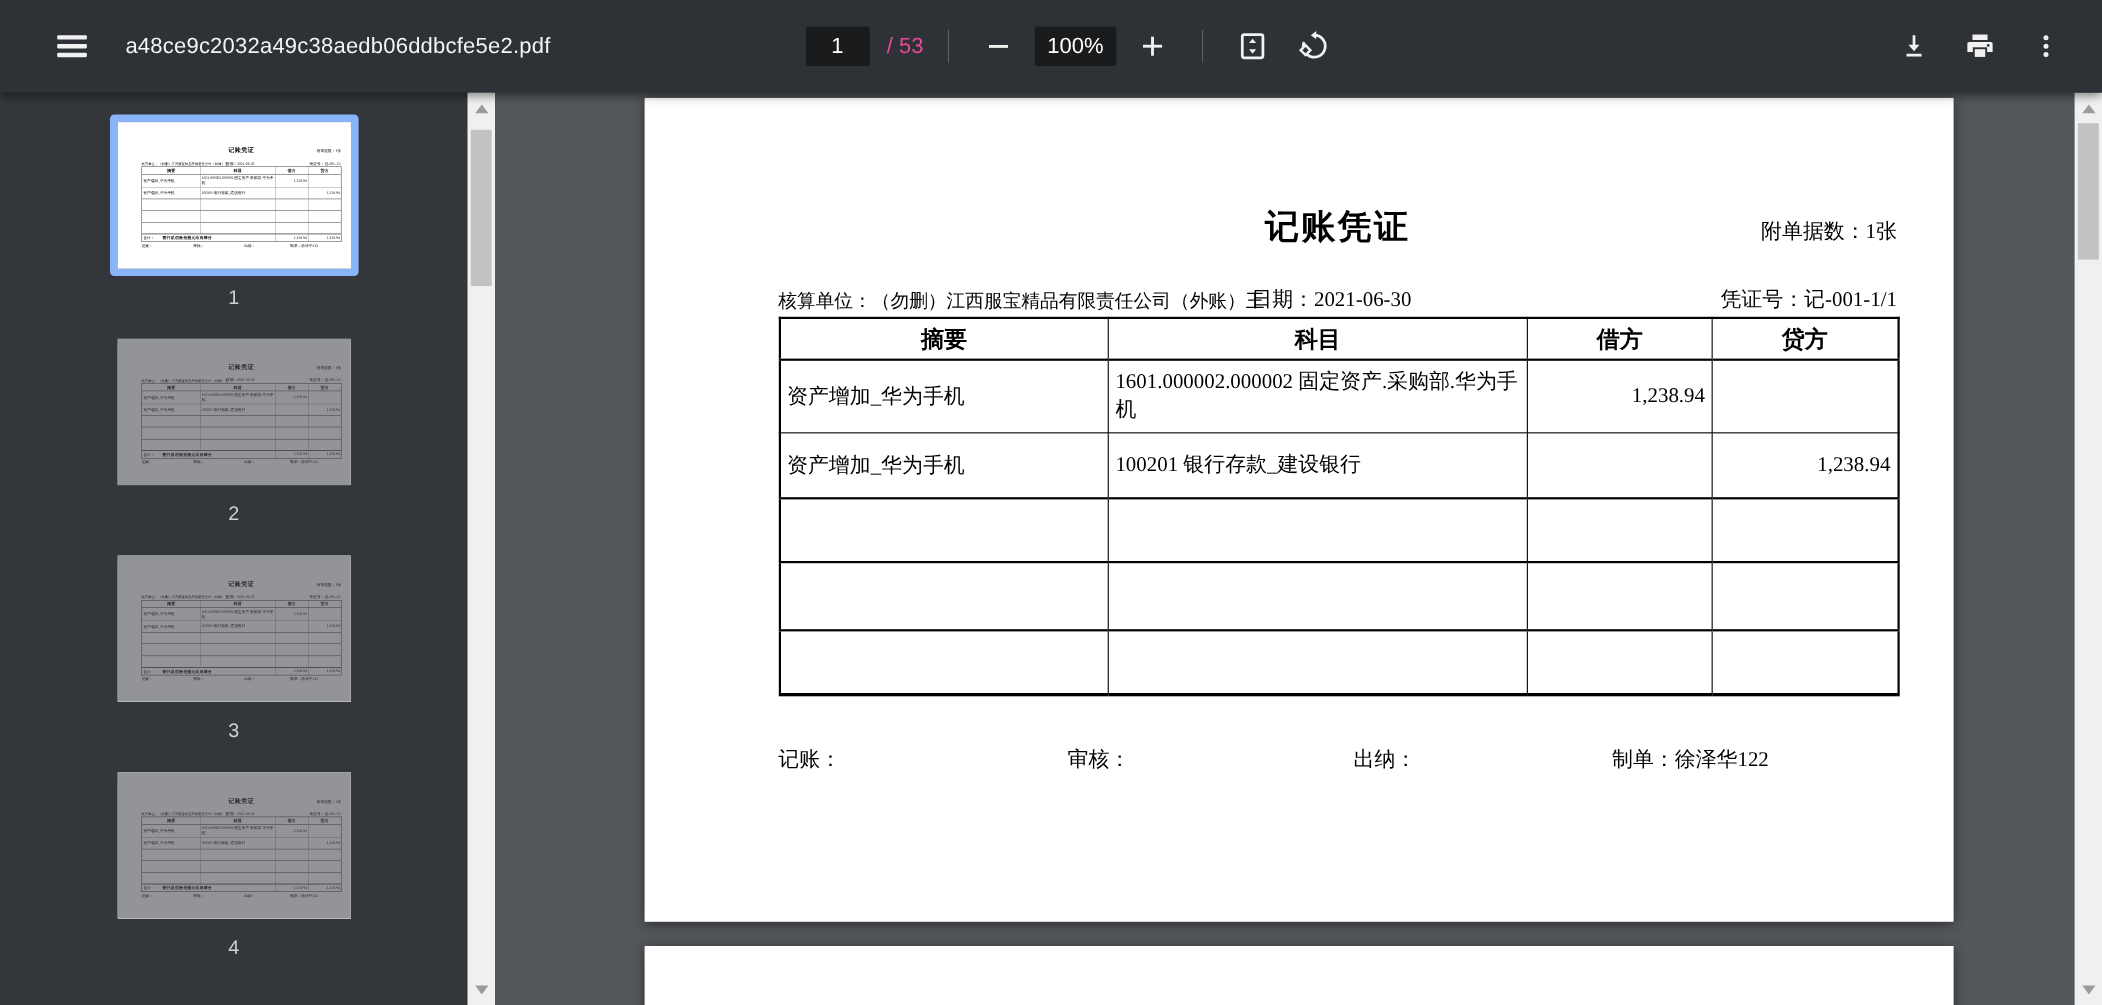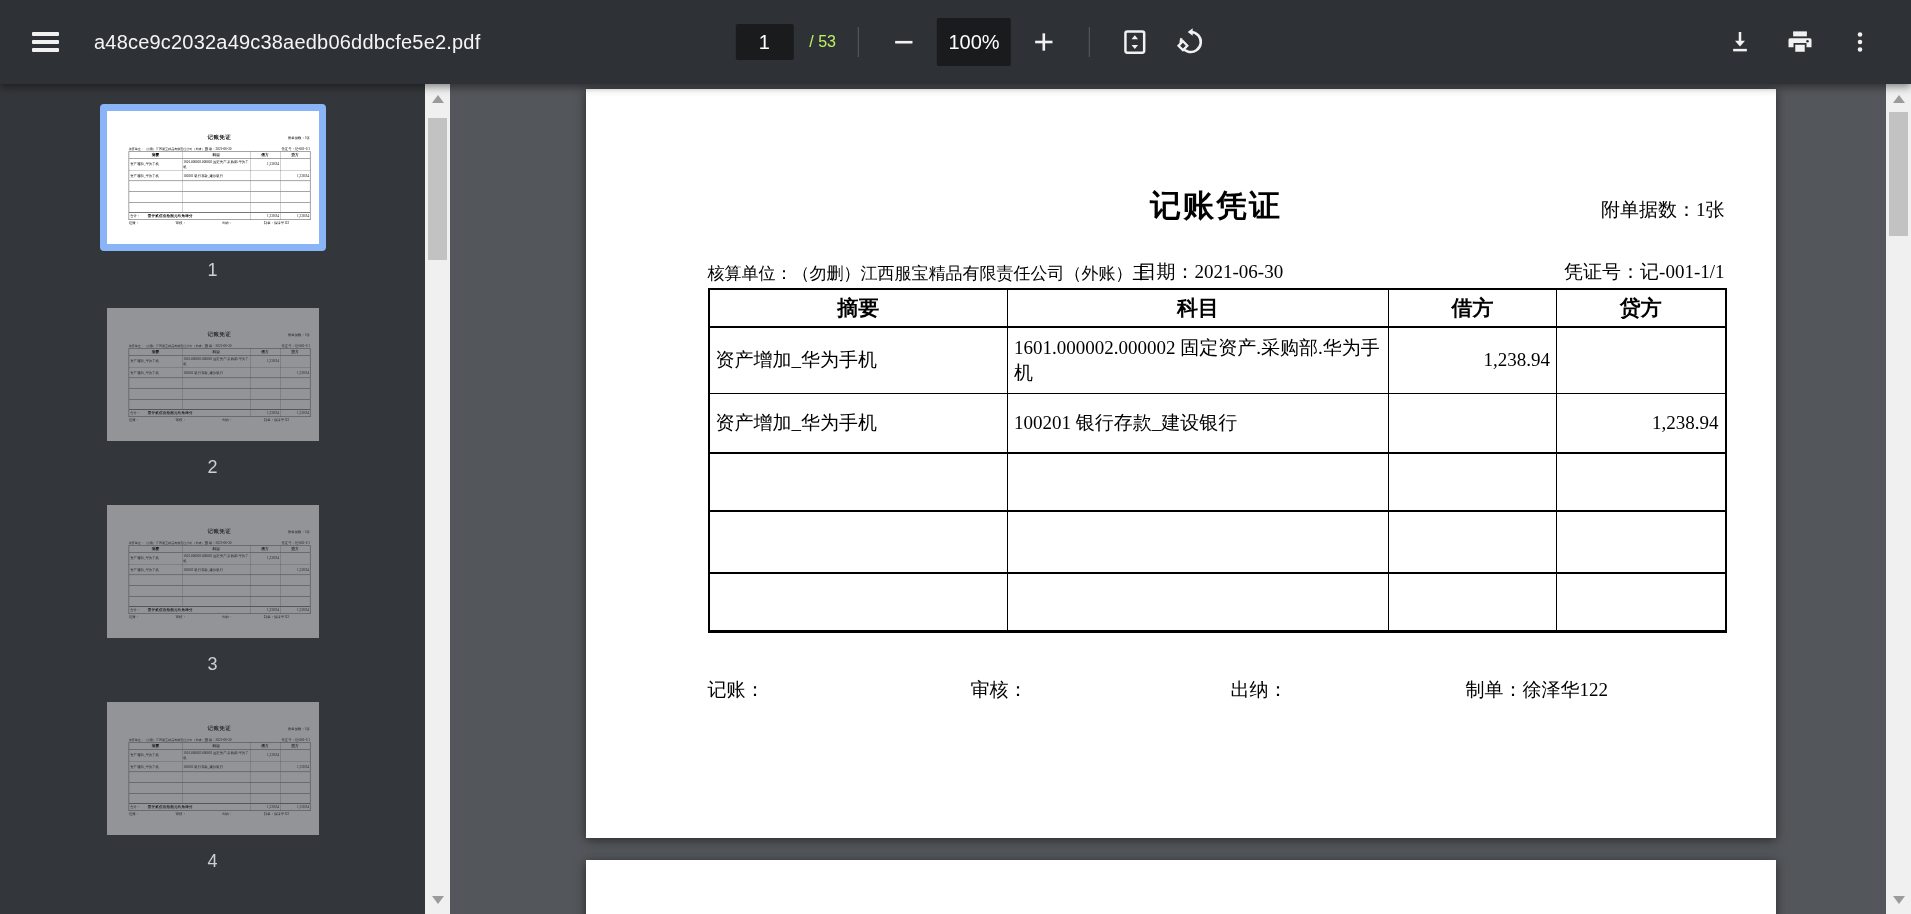--- a/index.html
+++ b/index.html
@@ -3,35 +3,35 @@
 <meta charset="utf-8">
 <style>
   * { margin:0; padding:0; box-sizing:border-box; }
   html,body { width:1911px; height:914px; overflow:hidden; background:#53565a;
               font-family:"Liberation Sans", sans-serif; }
 
   
   .toolbar { position:relative; width:100%; height:84px; background:#2e3236;
              display:flex; align-items:center; color:#f1f1f1;
              box-shadow:0 3px 8px rgba(0,0,0,.45); z-index:50; }
-  .tb-left { display:flex; align-items:center; padding-left:22px; gap:26px; }
+  .tb-left { display:flex; align-items:center; padding-left:42px; gap:26px; }
   .filename { font-size:20px; color:#f4f4f4; letter-spacing:.2px; }
   .tb-center { position:absolute; left:50%; top:0; height:100%;
                transform:translateX(-46%); display:flex; align-items:center; gap:10px; }
   .tb-right { margin-left:auto; display:flex; align-items:center; gap:14px; padding-right:28px; }
   .tb-btn { width:46px; height:46px; display:flex; align-items:center; justify-content:center;
             background:none; border:none; cursor:pointer; border-radius:50%; }
   .hamburger { display:inline-block; width:27px; }
   .hamburger span { display:block; height:3.5px; background:#f1f1f1; margin:4.5px 0; border-radius:1px; }
   .page-input { width:58px; height:36px; background:#191b1c; border:none; color:#fff;
                 text-align:center; font-size:20px; border-radius:2px;
                 font-family:"Liberation Sans",sans-serif; }
-  .page-total { font-size:16px; color:#bef264; margin-left:6px; white-space:pre; }
+  .page-total { font-size:20px; color:#ec4899; margin-left:6px; white-space:pre; }
   .tb-sep { width:1px; height:30px; background:#5a5e62; margin:0 12px; }
-  .zoom-badge { min-width:74px; height:48px; background:#191b1c; color:#fff; font-size:20px;
+  .zoom-badge { min-width:74px; height:36px; background:#191b1c; color:#fff; font-size:20px;
                 display:flex; align-items:center; justify-content:center; border-radius:2px; }
   svg.icon { display:block; }
 
   
   .content { position:relative; display:flex; width:100%; height:830px; }
 
   
   .sidebar { position:relative; width:450px; height:100%; background:#33363a; flex:none; }
   .thumb-list { position:absolute; left:0; top:0; width:425px; height:100%; overflow:hidden;
                 display:flex; flex-direction:column; align-items:center; padding-top:20px; }

